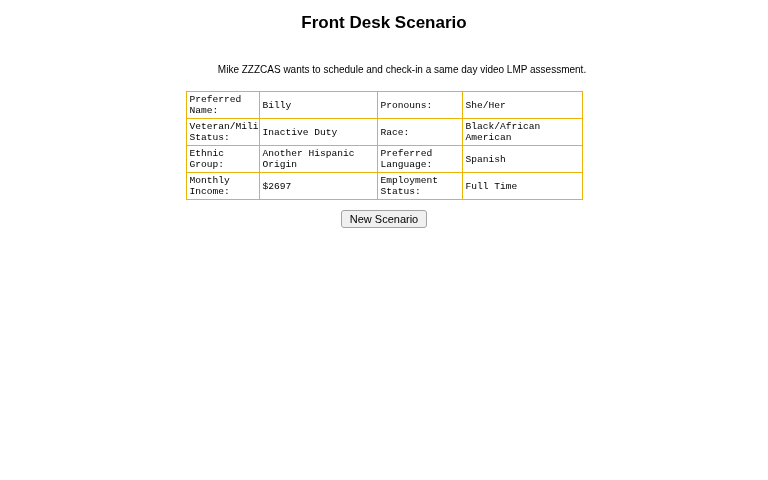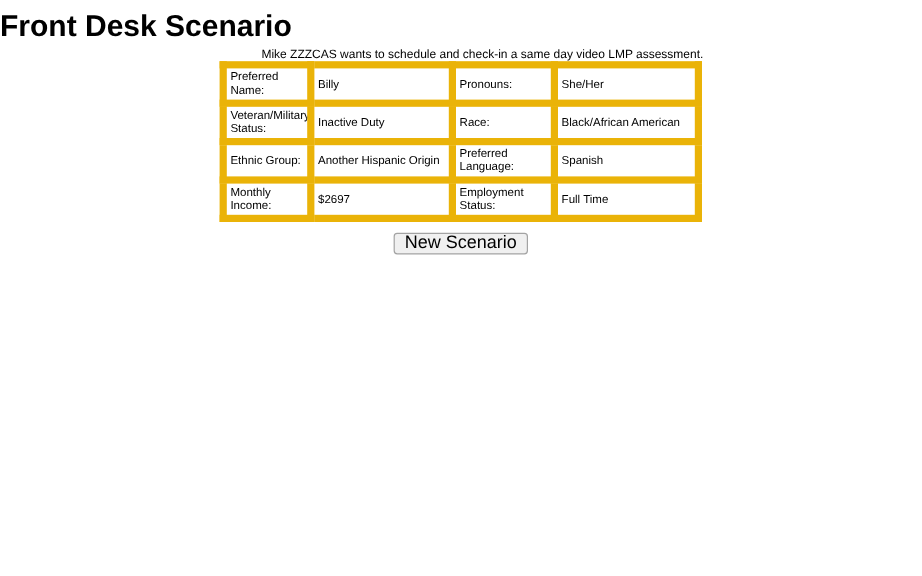--- a/index.html
+++ b/index.html
@@ -10,59 +10,61 @@
     width: 768px;
     height: 480px;
     font-family: "Liberation Sans", sans-serif;
     color: #000000;
     overflow: hidden;
   }
   .page {
     padding-top: 13px;
   }
   .page-title {
-    font-size: 25px;
+    text-align: center;
+    font-size: 17px;
     font-weight: bold;
     line-height: 19px;
-    margin: 0 0 8px 0;
+    margin: 0 0 32px 0;
   }
   .subtitle {
     text-align: center;
     font-size: 10px;
     line-height: 11px;
-    margin: 0 0 0 0;
+    margin: 0 0 16px 0;
     padding-left: 36px;
   }
   table.scenario-table {
     margin: 0 auto;
     border-collapse: collapse;
     table-layout: fixed;
     width: 396px;
     font-size: 9.6px;
     line-height: 11px;
   }
   table.scenario-table td {
-    border: 6px solid #eab308;
+    border: 1px solid #eab308;
     padding: 2px 3px;
     height: 16px;            
     vertical-align: middle;
     white-space: pre-line;   
     overflow: hidden;
+    font-family: Liberation Mono, monospace;
   }
   col.c1 { width: 73px; }
   col.c2 { width: 118px; }
   col.c3 { width: 85px; }
   col.c4 { width: 120px; }
   .button-row {
     text-align: center;
     margin-top: 9px;
   }
   .new-scenario-btn {
     font-family: "Liberation Sans", sans-serif;
-    font-size: 15px;
+    font-size: 11px;
     line-height: 12px;
     color: #000000;
     background: #f0f0f0;
     border: 1px solid #a3a3a3;
     border-radius: 3px;
     padding: 2px 8px;
     cursor: pointer;
   }
 </style>
 </head>

